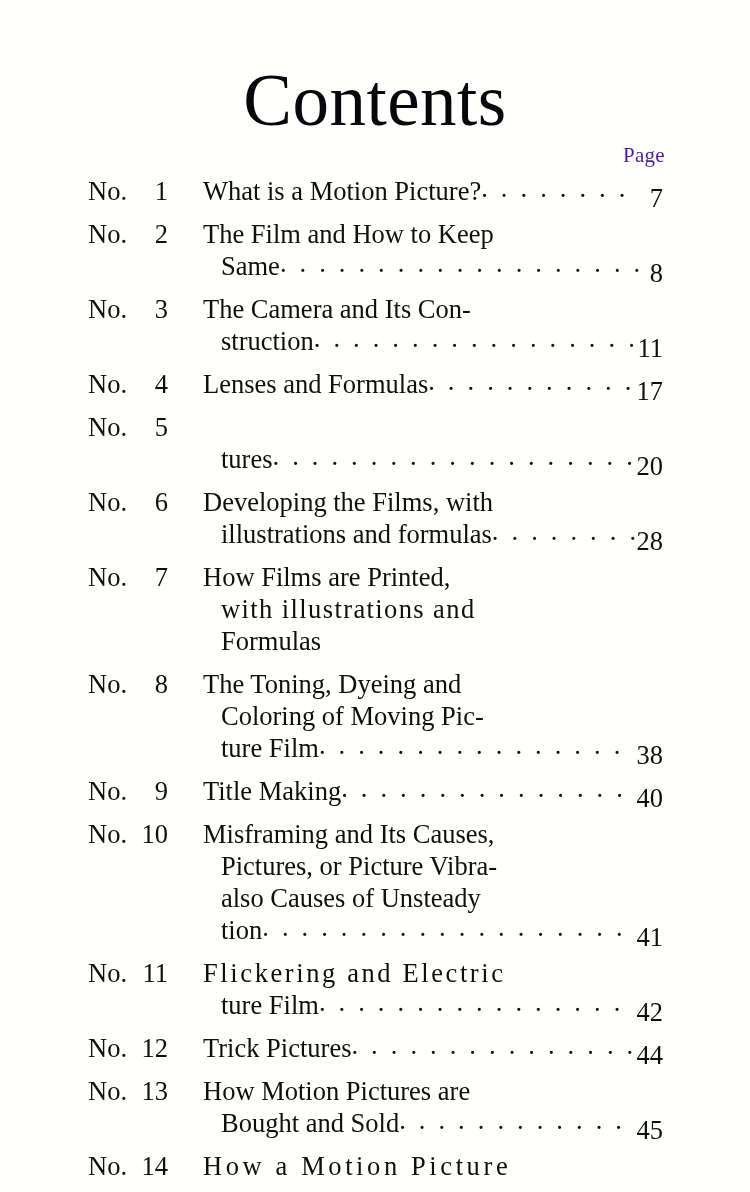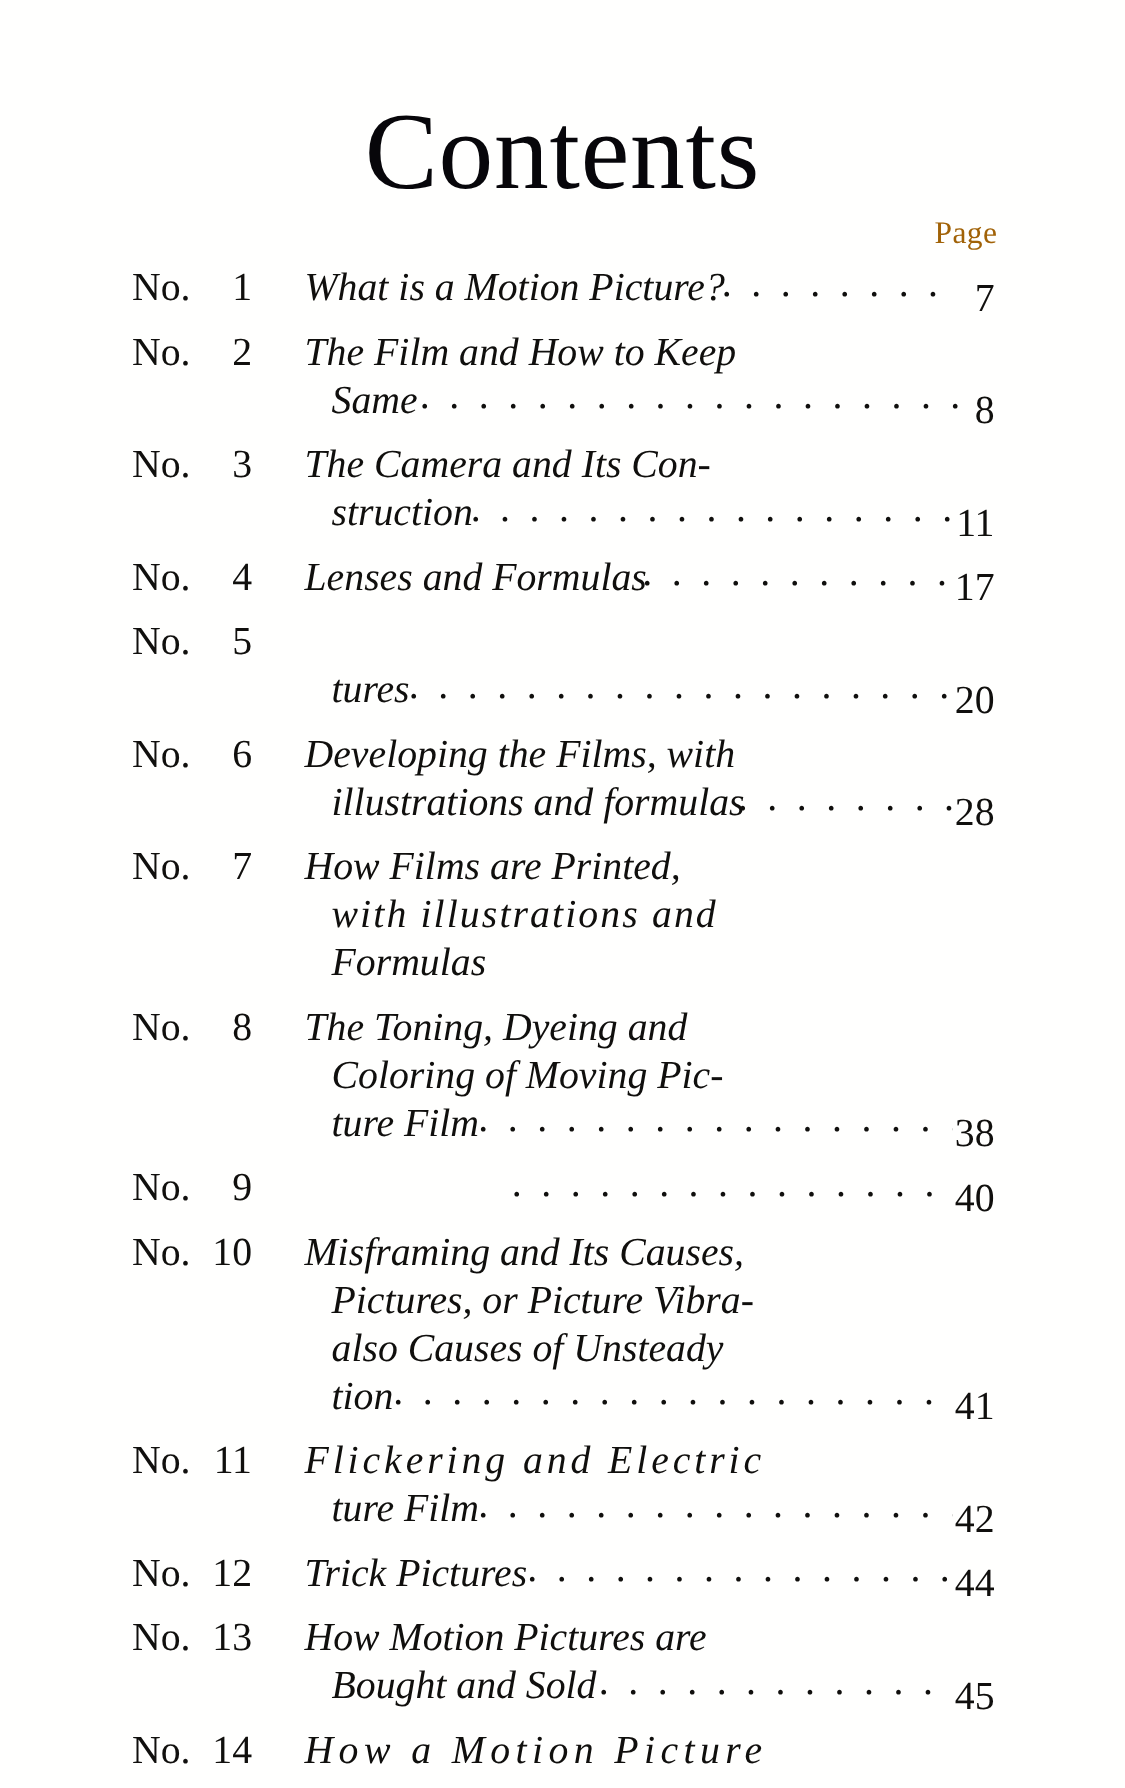--- a/index.html
+++ b/index.html
@@ -40,21 +40,21 @@
 
   
   .page-col-header {
     position: absolute;
     top: 145px;
     left: 0;
     width: 665px;
     text-align: right;
     font-size: 21px;
     line-height: 1;
-    color: #a16207;
+    color: #4c1d95;
     letter-spacing: 0.3px;
   }
 
   
   .toc {
     position: absolute;
     left: 0;
     top: 175px;
     width: 750px;
   }
@@ -91,21 +91,20 @@
     font-size: 26.5px;
     line-height: 32px;
   }
 
   
   .title-text {
     position: absolute;
     top: 0;
     left: 203px;
     line-height: 32px;
-    font-style: italic;
   }
   .title-text.indent {
     left: 221px;
   }
 
   
   .leader-wrap {
     position: absolute;
     top: 0;
     right: 87px;           
@@ -279,20 +278,21 @@
       </div>
       <div class="toc-entry">
         <div class="entry-line">
           <span class="no-word">No.</span>
           <span class="no-num">9</span>
           <div class="leader-wrap">
             <span class="leader-head">Title Making</span>
             <span class="leader-dots"></span>
             <span class="leader-pagenum">40</span>
           </div>
+          <span class="title-text">Title Making</span>
         </div>
       </div>
       <div class="toc-entry">
         <div class="entry-line">
           <span class="no-word">No.</span>
           <span class="no-num">10</span>
           <span class="title-text">Misframing and Its Causes,</span>
         </div>
         <div class="entry-line">
           <span class="title-text indent">Pictures, or Picture Vibra-</span>

